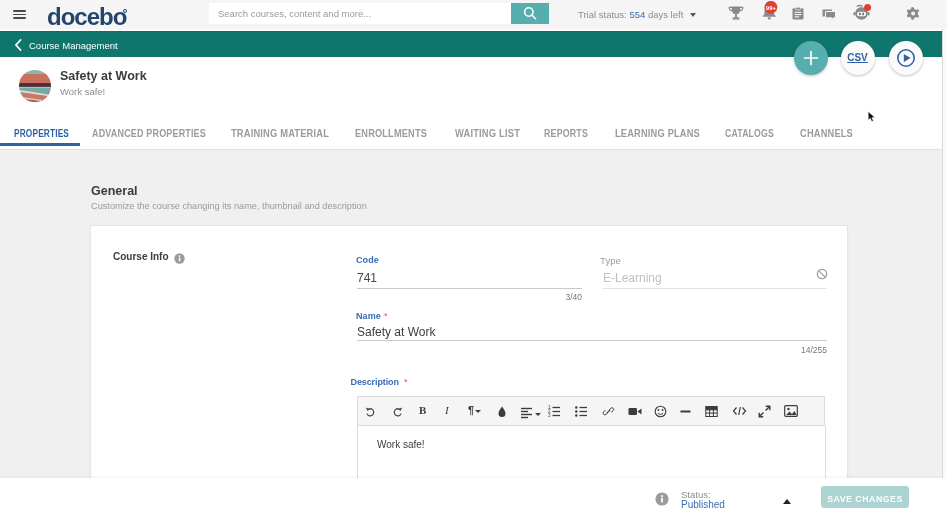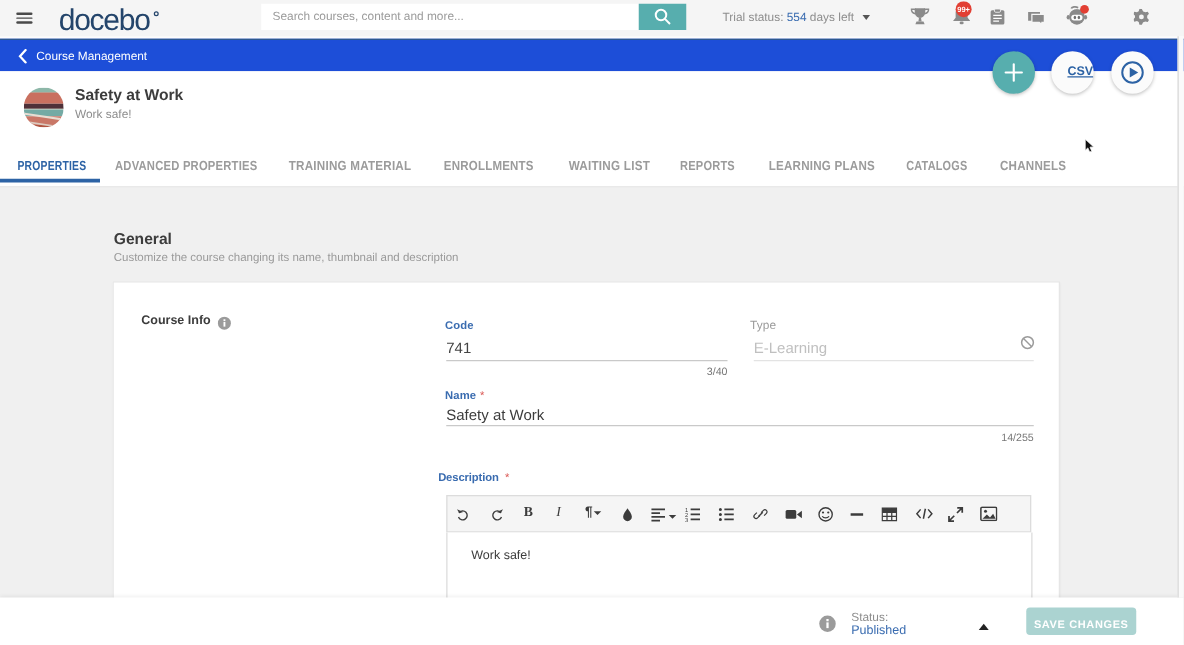--- a/index.html
+++ b/index.html
@@ -5,49 +5,49 @@
 * { margin:0; padding:0; box-sizing:border-box; }
 html,body { width:947px; height:516px; overflow:hidden; font-family:"Liberation Sans", sans-serif; background:#f0f0f0; }
 #page { position:relative; width:947px; height:516px; }
 .abs { position:absolute; }
 
 
 #topbar { left:0; top:0; width:947px; height:29px; background:#f5f5f5; }
 #topstrip { left:0; top:29px; width:947px; height:2px; background:#fdfdfd; }
 #hamburger { left:13px; top:10px; width:13px; height:9px; }
 #hamburger div { height:1.7px; background:#4a4a4a; margin-bottom:1.9px; border-radius:1px; }
-#logo { left:47px; top:0px; width:95px; height:30px; font-weight:normal; font-size:24px; color:#24456b; letter-spacing:-1px; line-height:33px; }
+#logo { left:47px; top:0px; width:95px; height:30px; font-weight:bold; font-size:24px; color:#24456b; letter-spacing:-1px; line-height:33px; }
 #logoreg { left:123px; top:9px; width:4px; height:4px; border:1px solid #24456b; border-radius:50%; }
 #searchwrap { left:209px; top:3px; width:340px; height:21px; }
 #searchinput { position:absolute; left:0; top:0; width:302px; height:21px; background:#fff; color:#9a9a9a; font-size:9.5px; line-height:21px; padding-left:9px; }
 #searchbtn { position:absolute; left:302px; top:0; width:38px; height:21px; background:#57aeae; }
 #trial { left:578px; top:9px; font-size:9.5px; color:#8d8d8d; }
 #trial b { color:#3a6cb0; font-weight:normal; }
 #trial .car { display:inline-block; width:0; height:0; border-left:3.5px solid transparent; border-right:3.5px solid transparent; border-top:4px solid #555; margin-left:7px; vertical-align:middle; }
 
 
-#bluebar { left:0; top:31px; width:947px; height:26px; background:#1d4ed8; border-top:1px solid #2e588f; }
+#bluebar { left:0; top:31px; width:947px; height:26px; background:#0f766e; border-top:1px solid #2e588f; }
 #bluebar .chev { position:absolute; left:14px; top:7px; }
 #bluebar .bctext { position:absolute; left:29px; top:7.5px; color:#fff; font-size:9.5px; }
 
 
 #header { left:0; top:57px; width:947px; height:93px; background:#fff; }
 #thumb { left:19px; top:13px; width:31.5px; height:31.5px; border-radius:50%; overflow:hidden; }
 #ctitle { left:60px; top:12px; font-size:12.5px; font-weight:bold; color:#3c3c3c; }
 #csub { left:60px; top:29px; font-size:9.5px; color:#8d8d8d; }
 
 
 #tabs { left:0; top:61px; width:947px; height:32px; }
 #tabs .tab { position:absolute; top:9px; font-size:10.5px; line-height:13px; font-weight:bold; letter-spacing:0.2px; color:#9b9b9b; transform-origin:left center; }
 #tabs .tab.active { color:#2d63a5; }
 #tabs .tabu { position:absolute; left:0; top:25px; width:80px; height:3px; background:#2d63a5; }
 #tabline { left:0; top:92px; width:947px; height:1px; background:#e2e2e2; }
 
 
-.fab { border-radius:50%; width:34px; height:34px; text-align:right;text-decoration:underline; }
+.fab { border-radius:50%; width:34px; height:34px; text-align:center;text-decoration:underline; }
 #fab-add { left:793.5px; top:40.5px; background:#57aeae; box-shadow:0 1px 3px rgba(0,0,0,0.25); color:#fff; font-size:20px; font-weight:300; line-height:32px; }
 #fab-csv { left:840.5px; top:40.5px; background:#fbfbfb; box-shadow:0 1px 3px rgba(0,0,0,0.25); color:#2d63a5; font-size:10px; font-weight:bold; line-height:34px; }
 #fab-play { left:888.5px; top:40.5px; background:#fbfbfb; box-shadow:0 1px 3px rgba(0,0,0,0.25); }
 
 
 #general { left:91px; top:184px; font-size:12.5px; font-weight:bold; color:#3c3c3c; }
 #gensub { left:91px; top:201px; font-size:9.2px; color:#9a9a9a; }
 
 #card { left:89.5px; top:225px; width:758px; height:291px; background:#fff; border:1px solid #e6e6e6; box-shadow:0 1px 2px rgba(0,0,0,0.06); }
 #courseinfo { left:22.5px; top:24.5px; font-size:10px; font-weight:bold; color:#3c3c3c; }

